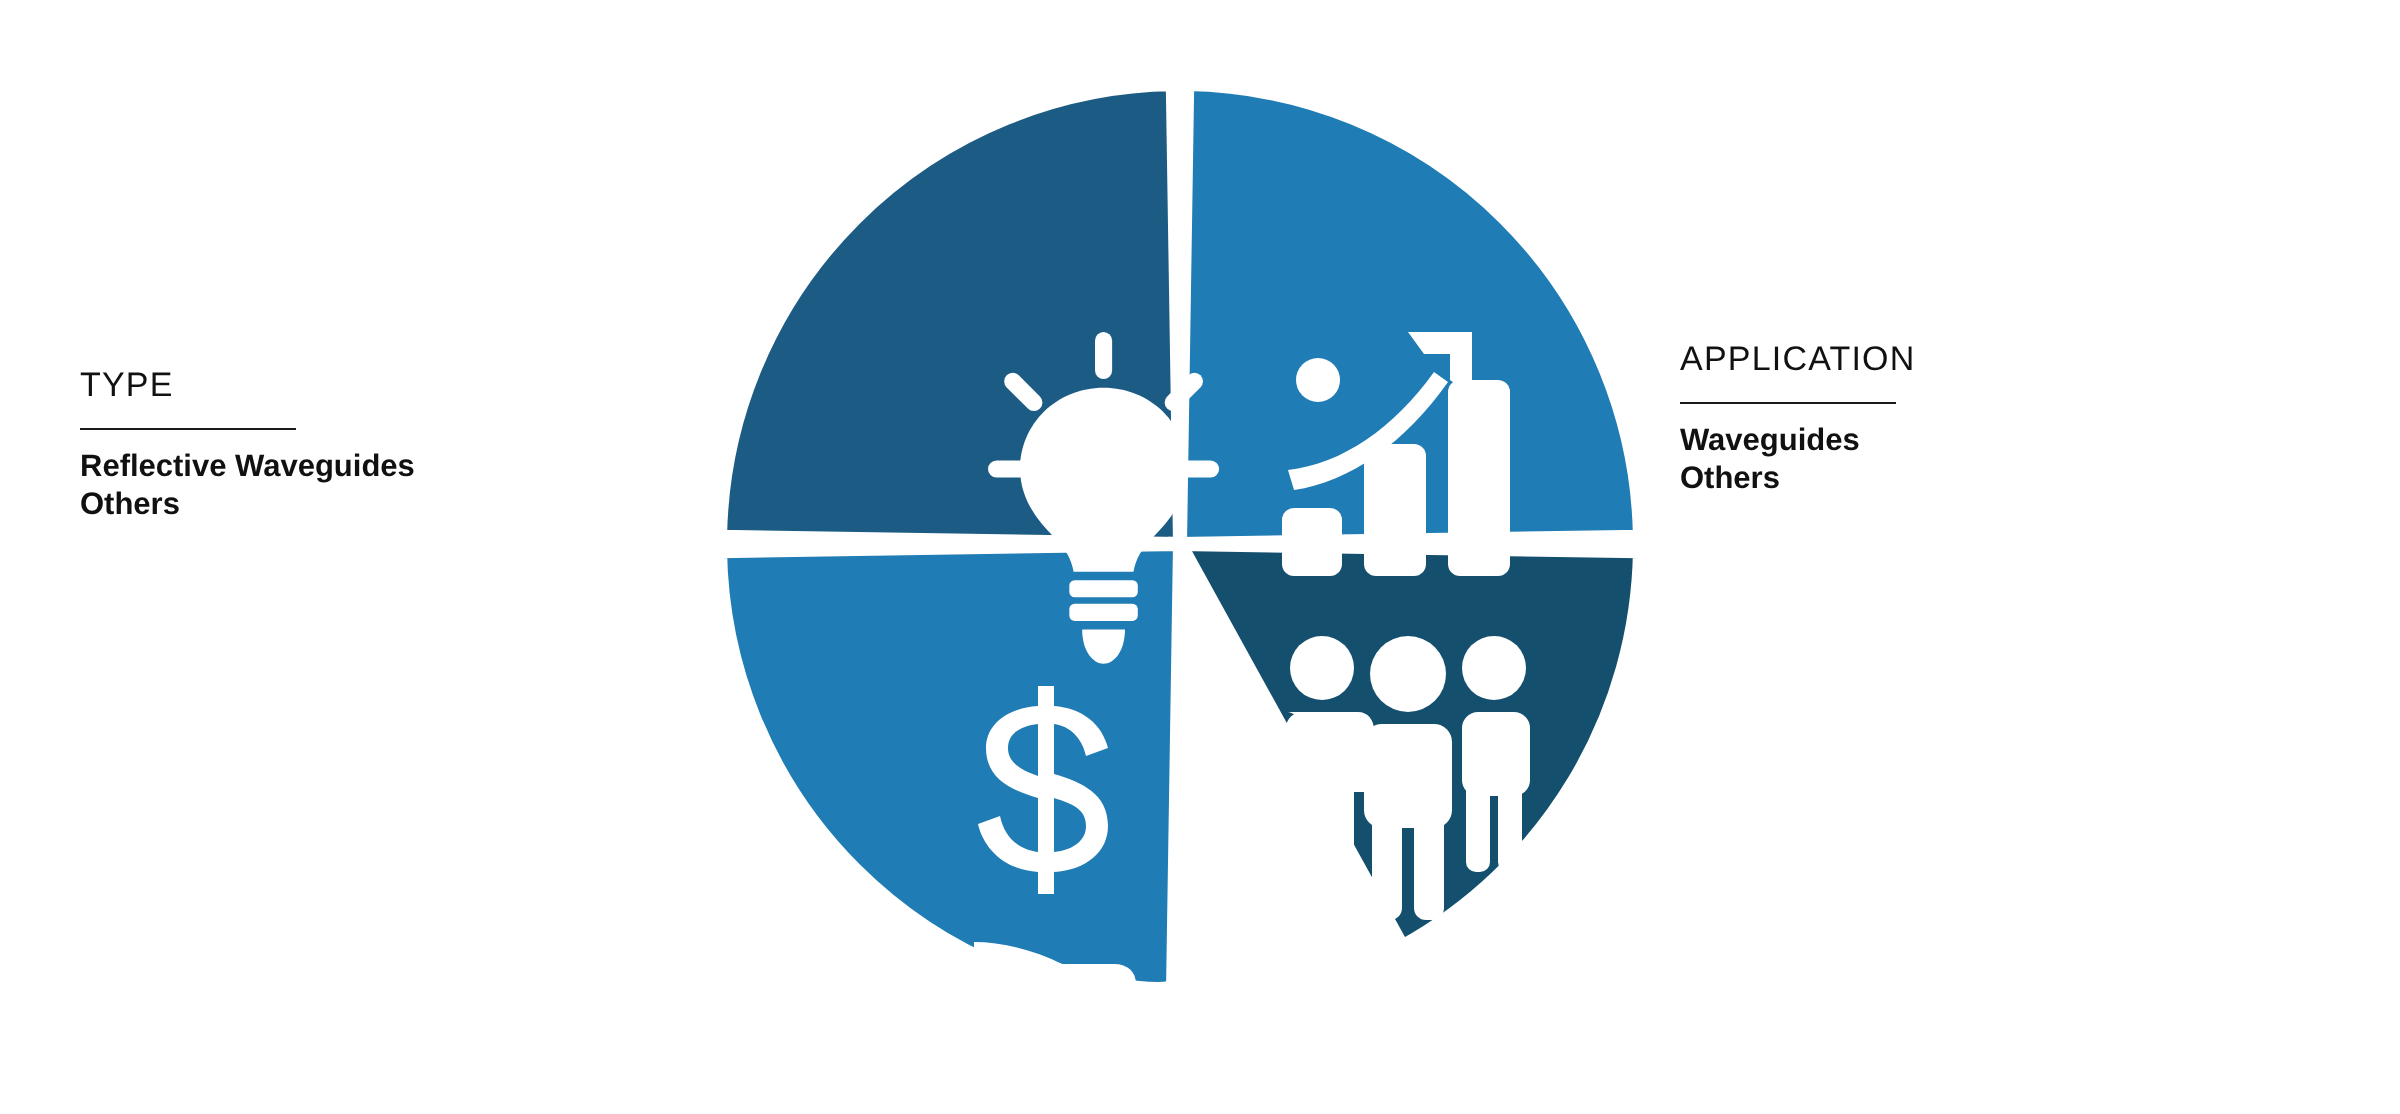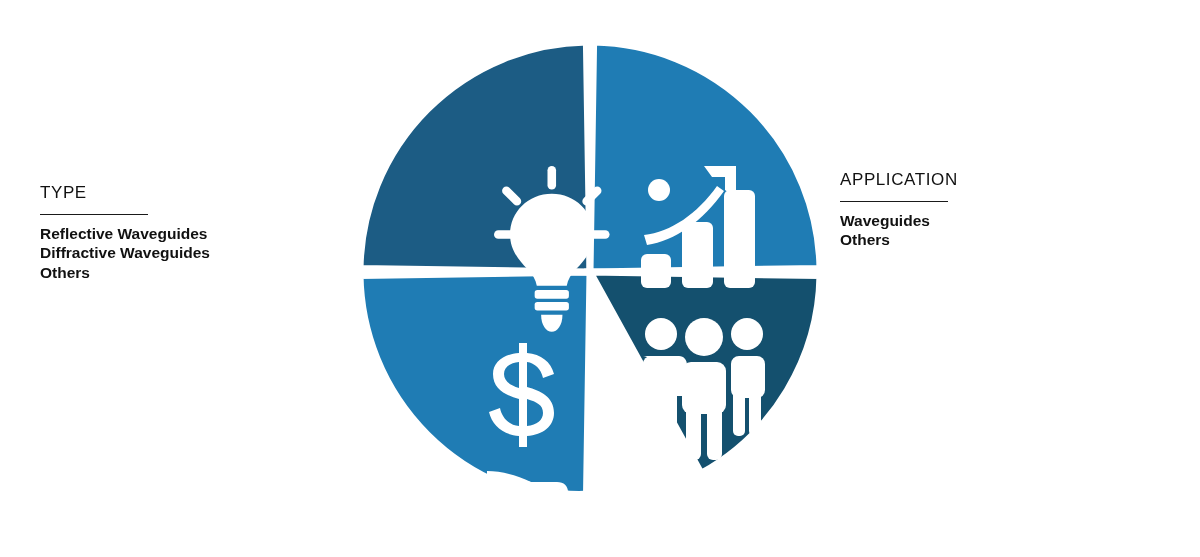--- a/index.html
+++ b/index.html
@@ -64,21 +64,20 @@
 </head>
 <body>
 
 <div id="stage">
 
   <div class="label-group left">
     <div class="group-title">TYPE</div>
     <div class="group-rule"></div>
     <div class="group-items">
       <div class="group-item">Reflective Waveguides</div>
-      <div class="group-item">Diffractive Waveguides</div>
       <div class="group-item">Others</div>
     </div>
   </div>
 
   <div class="label-group right">
     <div class="group-title">APPLICATION</div>
     <div class="group-rule"></div>
     <div class="group-items">
       <div class="group-item">Waveguides</div>
       <div class="group-item">Others</div>

